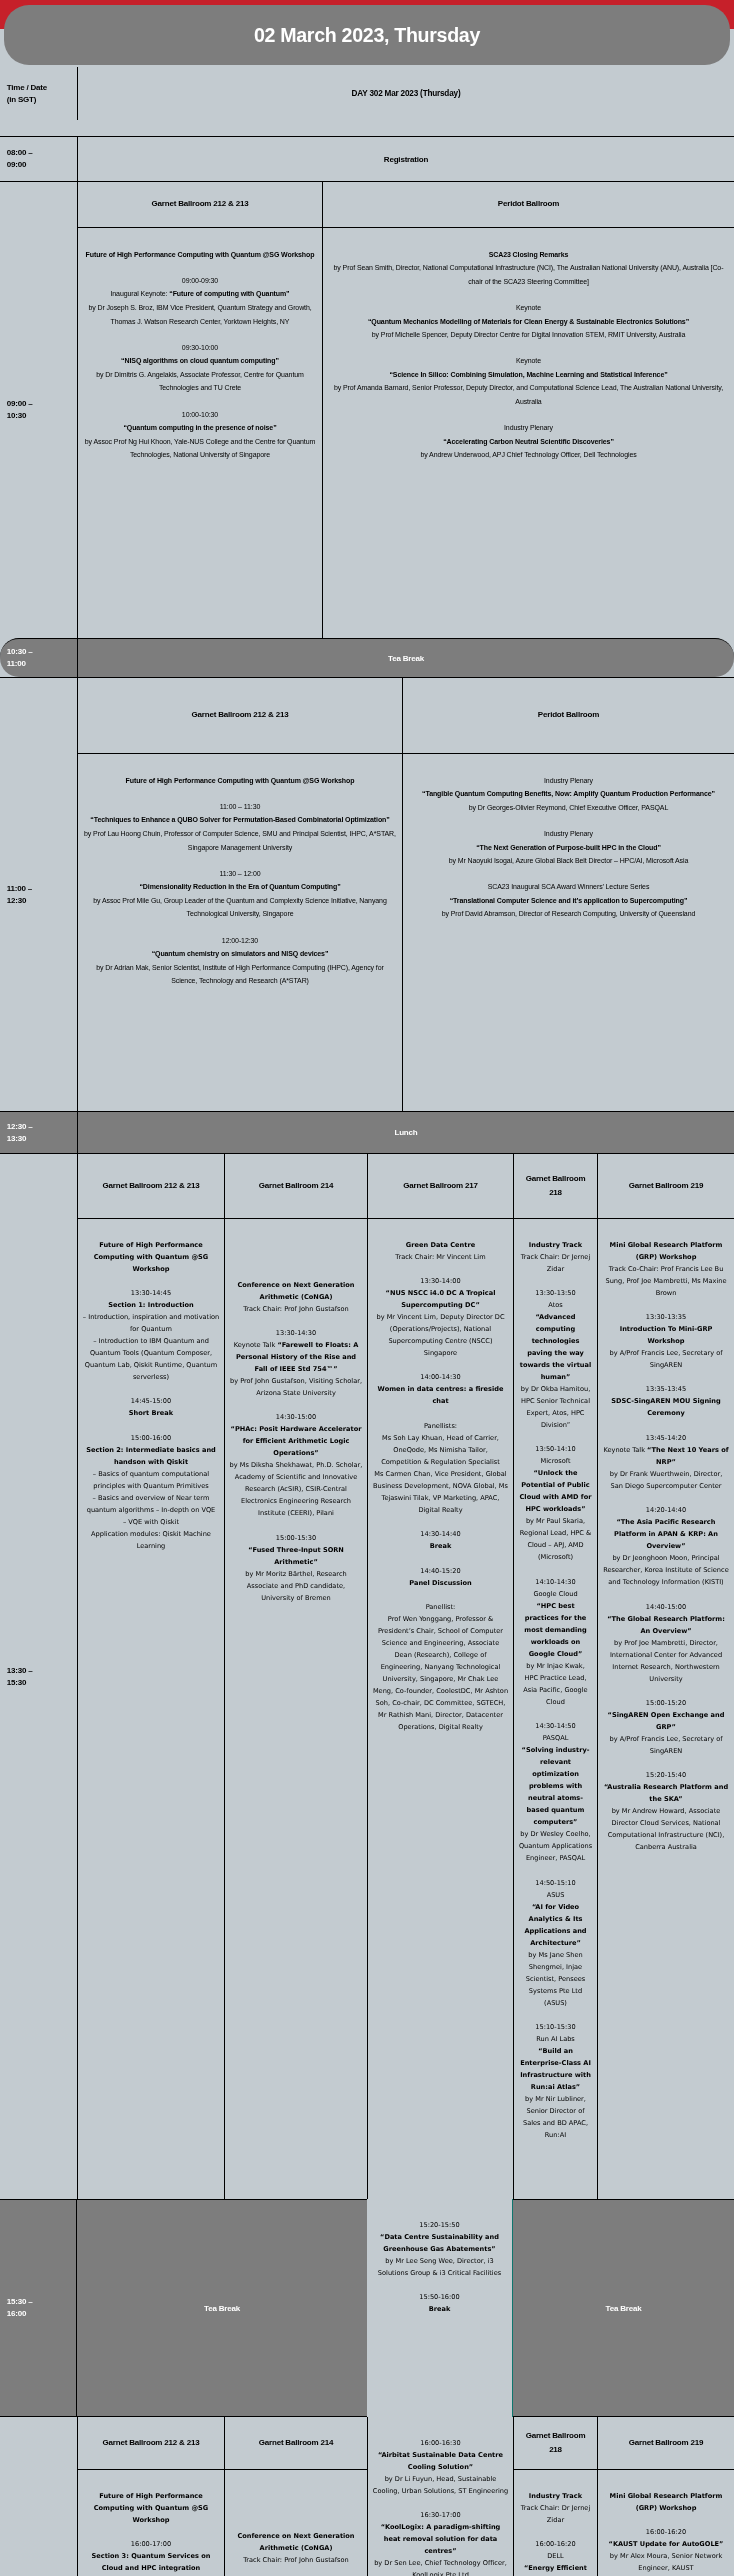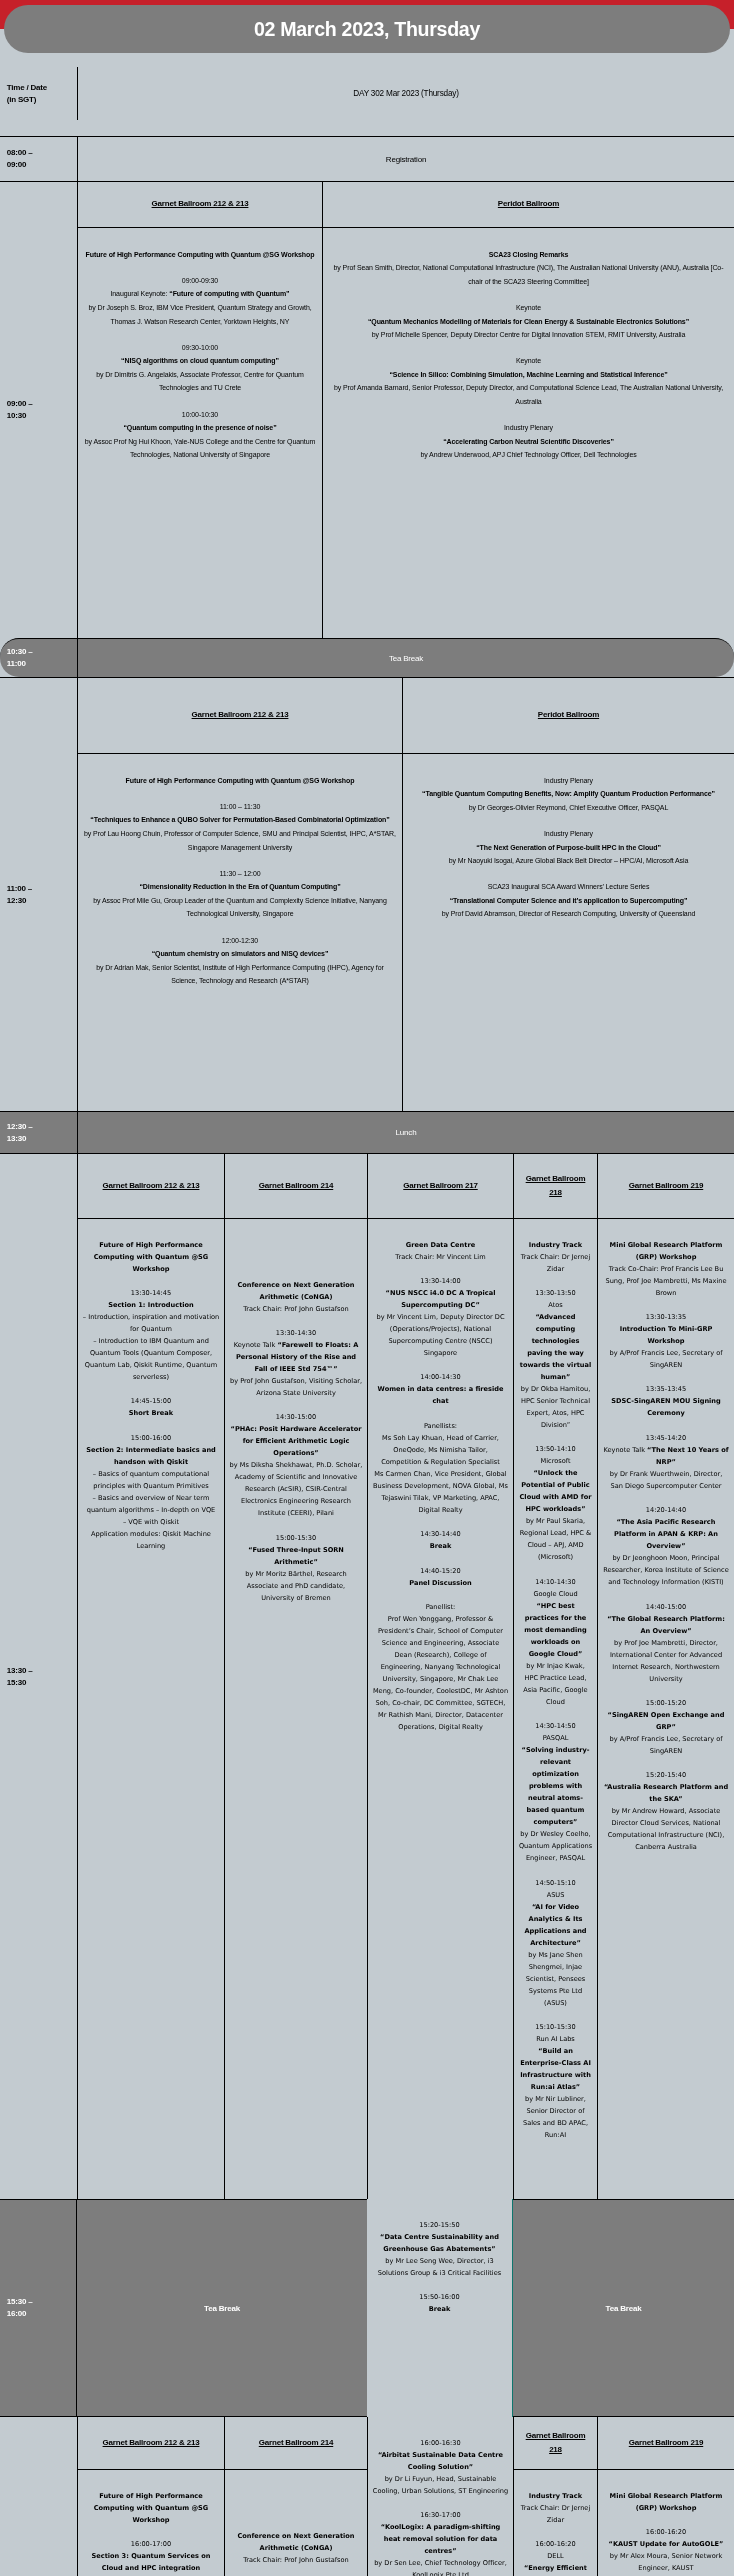--- a/index.html
+++ b/index.html
@@ -1,34 +1,34 @@
 <!DOCTYPE html>
 <html style="font-size:8.2px"><head>
 <meta charset="utf-8">
 <style>
   html,body{margin:0;padding:0;}
   body{width:734px;background:#c3cbd0;color:#000;font-family:"Liberation Sans",sans-serif;}
   .top{position:relative;height:67px;}
   .red{position:absolute;top:0;left:0;right:0;height:29px;background:#c6202a;}
-  .titlebox{position:absolute;top:5.2px;left:4.1px;right:4.1px;height:48px;background:#7d7d7d;border-radius:25px;
+  .titlebox{position:absolute;top:5.2px;left:4.1px;right:4.1px;height:60px;background:#7d7d7d;border-radius:25px;
             display:flex;align-items:center;justify-content:center;}
   .titlebox span{color:#fff;font-size:19.6px;font-weight:bold;letter-spacing:-0.3px;}
   #schedule{border-bottom:1.5px solid #000;}
   .row{display:flex;border-top:1.5px solid #000;box-sizing:border-box;}
   .row.nt{border-top:none;}
   .time{flex:0 0 77px;width:77px;display:flex;flex-direction:column;justify-content:center;
         padding-left:6.7px;box-sizing:border-box;font-weight:bold;font-size:8px;line-height:1.5;letter-spacing:-0.2px;}
   .dark{background:#7d7d7d;color:#fff;}
   .bandlbl{flex:1;display:flex;align-items:center;justify-content:center;text-align:center;
-           font-weight:normal;font-size:8px;letter-spacing:-0.2px;border-left:1px solid #000;}
+           font-weight:bold;font-size:8px;letter-spacing:-0.2px;border-left:1px solid #000;}
   .grid{flex:1;display:flex;align-items:stretch;}
   .col{border-left:1px solid #000;display:flex;flex-direction:column;box-sizing:border-box;min-width:0;}
   .roomhdr{display:flex;align-items:center;justify-content:center;text-align:center;font-weight:bold;
            font-size:8px;letter-spacing:-0.2px;line-height:1.8;border-bottom:1px solid #000;
-           padding:2.1px 7.2px;box-sizing:border-box;text-decoration:underline;}
+           padding:2.1px 7.2px;box-sizing:border-box;}
   .bodyc{flex:1;padding:7.2px 4.6px;text-align:center;box-sizing:border-box;}
   .para{margin:12.4px 0;}
   .ln{font-size:7px;line-height:1.95;letter-spacing:-0.1px;}
   .wide .ln{font-family:"DejaVu Sans",sans-serif;font-size:6.6px;line-height:1.82;letter-spacing:0;}
   .b{font-weight:bold;}
   
   .hdrrow{min-height:53px;}
   .hdrrow .bandlbl{font-size:8.2px;line-height:1.9;}
   .regrow{min-height:45px;margin-top:16px;}
   .tearow{min-height:39px;border-radius:19px;}

